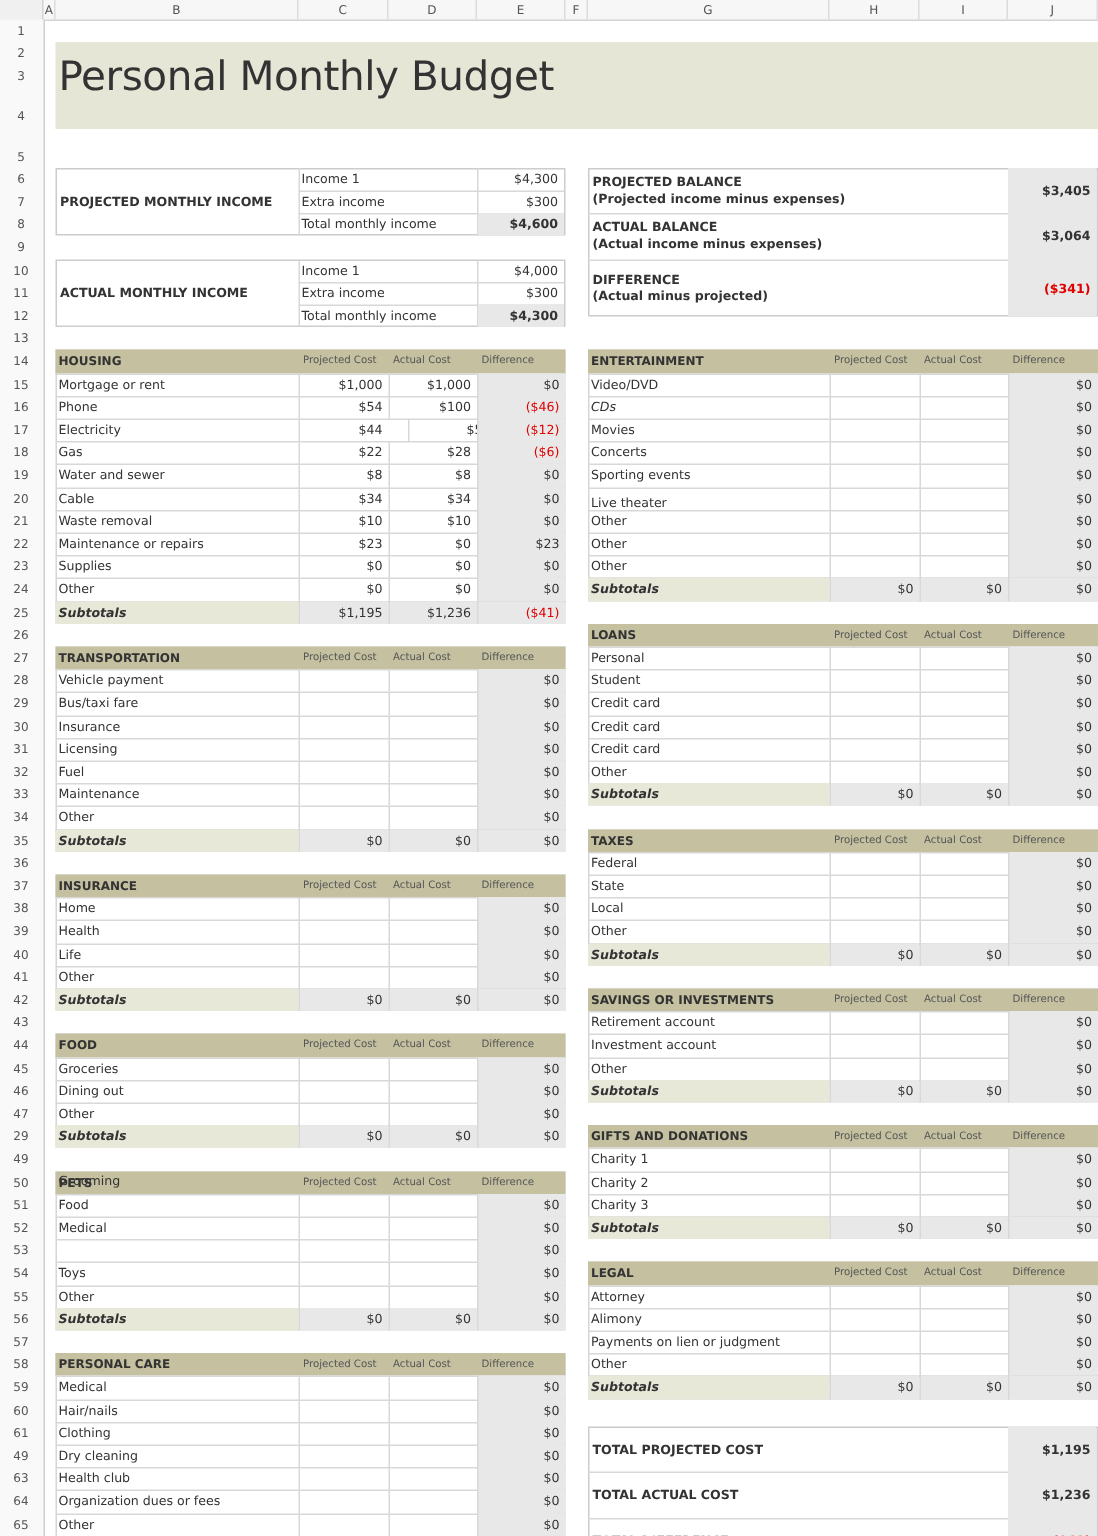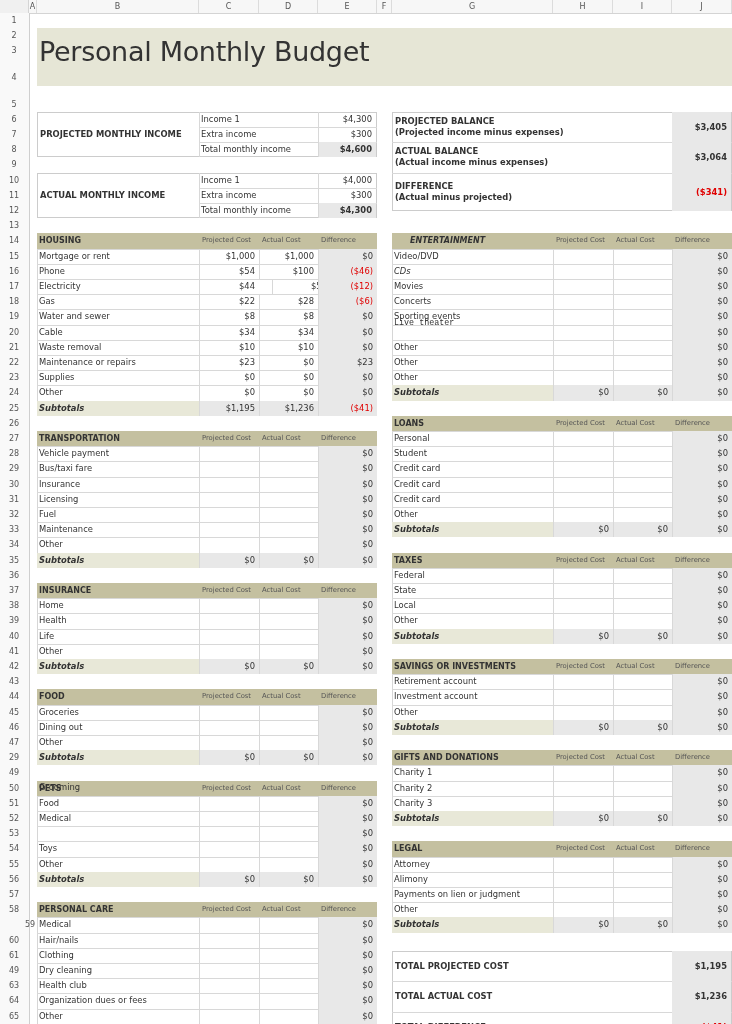--- a/index.html
+++ b/index.html
@@ -96,21 +96,21 @@
       <div class="r" style="top: 752.4px; height: 15.2px; line-height: 15.2px;">49</div>
       <div class="r" style="top: 767.6px; height: 15.2px; line-height: 15.2px;">50</div>
       <div class="r" style="top: 782.8px; height: 15.2px; line-height: 15.2px;">51</div>
       <div class="r" style="top: 798px; height: 15.2px; line-height: 15.2px;">52</div>
       <div class="r" style="top: 813.2px; height: 15.2px; line-height: 15.2px;">53</div>
       <div class="r" style="top: 828.4px; height: 15.2px; line-height: 15.2px;">54</div>
       <div class="r" style="top: 843.6px; height: 15.2px; line-height: 15.2px;">55</div>
       <div class="r" style="top: 858.8px; height: 15.2px; line-height: 15.2px;">56</div>
       <div class="r" style="top: 874px; height: 15.2px; line-height: 15.2px;">57</div>
       <div class="r" style="top: 889.2px; height: 15.2px; line-height: 15.2px;">58</div>
-      <div class="r" style="top: 904.4px; height: 15.2px; line-height: 15.2px; padding-left: 16px;">59</div>
+      <div class="r" style="top: 904.4px; height: 15.2px; line-height: 15.2px;">59</div>
       <div class="r" style="top: 919.6px; height: 15.2px; line-height: 15.2px;">60</div>
       <div class="r" style="top: 934.8px; height: 15.2px; line-height: 15.2px;">61</div>
       <div class="r" style="top: 950px; height: 15.2px; line-height: 15.2px;">49</div>
       <div class="r" style="top: 965.2px; height: 15.2px; line-height: 15.2px;">63</div>
       <div class="r" style="top: 980.4px; height: 15.2px; line-height: 15.2px;">64</div>
       <div class="r" style="top: 995.6px; height: 15.2px; line-height: 15.2px;">65</div>
       <div class="r" style="top: 1010.8px; height: 15.2px; line-height: 15.2px;">66</div>
     </div>
     <div class="title-band"></div>
     <div class="title">Personal Monthly Budget</div>
@@ -391,21 +391,21 @@
     <div class="cell num" style="left: 199px; top: 1008.6px; width: 60px; height: 15.2px; line-height: 15.2px; border-left: 1px solid rgb(216, 216, 216);"></div>
     <div class="cell num" style="left: 259px; top: 1008.6px; width: 59px; height: 15.2px; line-height: 15.2px; border-left: 1px solid rgb(216, 216, 216);"></div>
     <div class="cell num shade" style="left: 318px; top: 1008.6px; width: 59px; height: 15.2px; line-height: 15.2px; border-left: 1px solid rgb(216, 216, 216);">$0</div>
     <div class="grid-line" style="left: 37px; top: 1023.8px; width: 340px; height: 1px; background: rgb(189, 189, 189);"></div>
     <div class="cell subtot-lbl" style="left: 37px; top: 1023.8px; width: 162px; height: 15.2px; line-height: 15.2px;">Subtotals</div>
     <div class="cell num shade" style="left: 199px; top: 1023.8px; width: 60px; height: 15.2px; line-height: 15.2px; border-left: 1px solid rgb(216, 216, 216);">$0</div>
     <div class="cell num shade" style="left: 259px; top: 1023.8px; width: 59px; height: 15.2px; line-height: 15.2px; border-left: 1px solid rgb(216, 216, 216);">$0</div>
     <div class="cell num shade" style="left: 318px; top: 1023.8px; width: 59px; height: 15.2px; line-height: 15.2px; border-left: 1px solid rgb(216, 216, 216);">$0</div>
     <div class="box" style="left: 392px; top: 233.4px; width: 340px; height: 167.2px; border-color: rgb(214, 214, 214);"></div>
     <div class="cell sec-hdr" style="left: 392px; top: 233.4px; width: 340px; height: 15.2px;"></div>
-    <div class="cell sec-hdr-lbl" style="left: 408px; top: 233.4px; width: 161px; height: 15.2px; line-height: 15.2px; font-style: italic;">ENTERTAINMENT</div>
+    <div class="cell sec-hdr-lbl" style="left: 392px; top: 233.4px; width: 161px; height: 15.2px; line-height: 15.2px;">ENTERTAINMENT</div>
     <div class="cell colname" style="left: 553px; top: 233.4px; width: 60px; height: 15.2px; line-height: 15.2px;">Projected Cost</div>
     <div class="cell colname" style="left: 613px; top: 233.4px; width: 59px; height: 15.2px; line-height: 15.2px;">Actual Cost</div>
     <div class="cell colname" style="left: 672px; top: 233.4px; width: 60px; height: 15.2px; line-height: 15.2px;">Difference</div>
     <div class="grid-line" style="left: 392px; top: 248.6px; width: 340px; height: 1px;"></div>
     <div class="cell lbl" style="left: 392px; top: 248.6px; width: 161px; height: 15.2px; line-height: 15.2px;">Video/DVD</div>
     <div class="cell num" style="left: 553px; top: 248.6px; width: 60px; height: 15.2px; line-height: 15.2px; border-left: 1px solid rgb(216, 216, 216);"></div>
     <div class="cell num" style="left: 613px; top: 248.6px; width: 59px; height: 15.2px; line-height: 15.2px; border-left: 1px solid rgb(216, 216, 216);"></div>
     <div class="cell num shade" style="left: 672px; top: 248.6px; width: 60px; height: 15.2px; line-height: 15.2px; border-left: 1px solid rgb(216, 216, 216);">$0</div>
     <div class="grid-line" style="left: 392px; top: 263.8px; width: 340px; height: 1px;"></div>
     <div class="cell lbl" style="left: 392px; top: 263.8px; width: 161px; height: 15.2px; line-height: 15.2px; font-style: italic;">CDs</div>
@@ -421,21 +421,21 @@
     <div class="cell lbl" style="left: 392px; top: 294.2px; width: 161px; height: 15.2px; line-height: 15.2px;">Concerts</div>
     <div class="cell num" style="left: 553px; top: 294.2px; width: 60px; height: 15.2px; line-height: 15.2px; border-left: 1px solid rgb(216, 216, 216);"></div>
     <div class="cell num" style="left: 613px; top: 294.2px; width: 59px; height: 15.2px; line-height: 15.2px; border-left: 1px solid rgb(216, 216, 216);"></div>
     <div class="cell num shade" style="left: 672px; top: 294.2px; width: 60px; height: 15.2px; line-height: 15.2px; border-left: 1px solid rgb(216, 216, 216);">$0</div>
     <div class="grid-line" style="left: 392px; top: 309.4px; width: 340px; height: 1px;"></div>
     <div class="cell lbl" style="left: 392px; top: 309.4px; width: 161px; height: 15.2px; line-height: 15.2px;">Sporting events</div>
     <div class="cell num" style="left: 553px; top: 309.4px; width: 60px; height: 15.2px; line-height: 15.2px; border-left: 1px solid rgb(216, 216, 216);"></div>
     <div class="cell num" style="left: 613px; top: 309.4px; width: 59px; height: 15.2px; line-height: 15.2px; border-left: 1px solid rgb(216, 216, 216);"></div>
     <div class="cell num shade" style="left: 672px; top: 309.4px; width: 60px; height: 15.2px; line-height: 15.2px; border-left: 1px solid rgb(216, 216, 216);">$0</div>
     <div class="grid-line" style="left: 392px; top: 324.6px; width: 340px; height: 1px;"></div>
-    <div class="cell lbl" style="left: 392px; top: 316px; width: 161px; height: 15.2px; line-height: 15.2px; font-family: Liberation Mono, monospace;">Live theater</div>
+    <div class="cell lbl" style="left: 392px; top: 328px; width: 161px; height: 15.2px; line-height: 15.2px;">Live theater</div>
     <div class="cell num" style="left: 553px; top: 324.6px; width: 60px; height: 15.2px; line-height: 15.2px; border-left: 1px solid rgb(216, 216, 216);"></div>
     <div class="cell num" style="left: 613px; top: 324.6px; width: 59px; height: 15.2px; line-height: 15.2px; border-left: 1px solid rgb(216, 216, 216);"></div>
     <div class="cell num shade" style="left: 672px; top: 324.6px; width: 60px; height: 15.2px; line-height: 15.2px; border-left: 1px solid rgb(216, 216, 216);">$0</div>
     <div class="grid-line" style="left: 392px; top: 339.8px; width: 340px; height: 1px;"></div>
     <div class="cell lbl" style="left: 392px; top: 339.8px; width: 161px; height: 15.2px; line-height: 15.2px;">Other</div>
     <div class="cell num" style="left: 553px; top: 339.8px; width: 60px; height: 15.2px; line-height: 15.2px; border-left: 1px solid rgb(216, 216, 216);"></div>
     <div class="cell num" style="left: 613px; top: 339.8px; width: 59px; height: 15.2px; line-height: 15.2px; border-left: 1px solid rgb(216, 216, 216);"></div>
     <div class="cell num shade" style="left: 672px; top: 339.8px; width: 60px; height: 15.2px; line-height: 15.2px; border-left: 1px solid rgb(216, 216, 216);">$0</div>
     <div class="grid-line" style="left: 392px; top: 355px; width: 340px; height: 1px;"></div>
     <div class="cell lbl" style="left: 392px; top: 355px; width: 161px; height: 15.2px; line-height: 15.2px;">Other</div>

